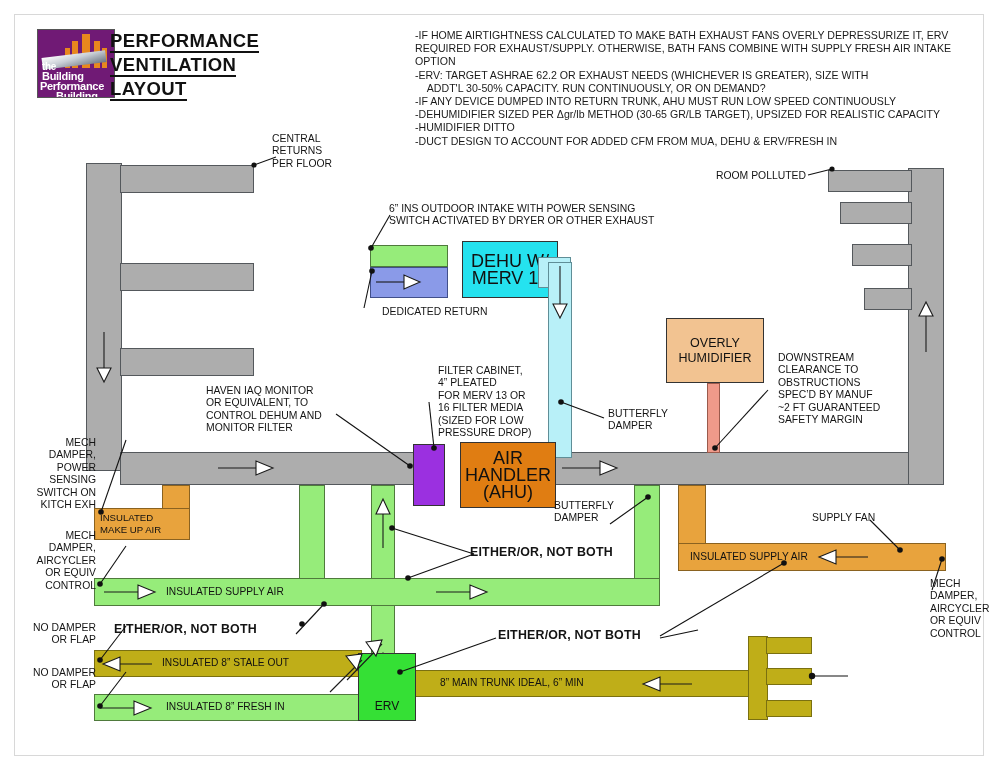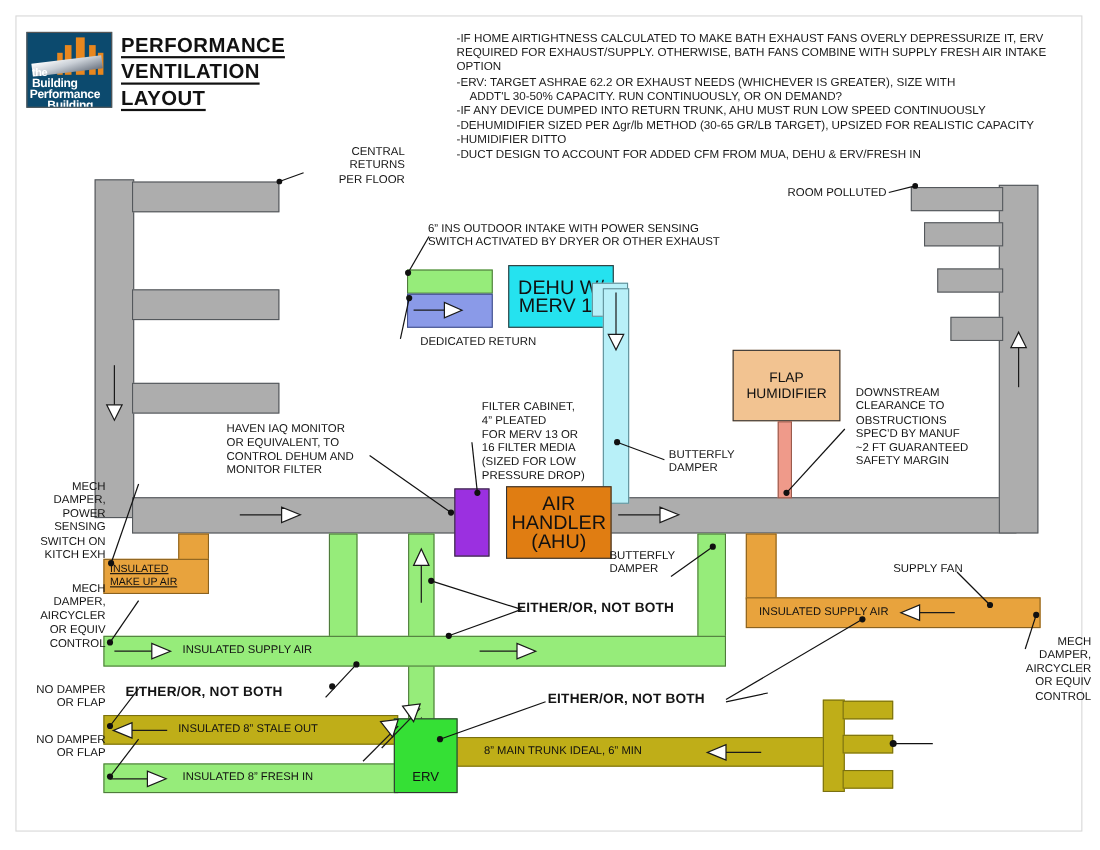--- a/index.html
+++ b/index.html
@@ -2,21 +2,21 @@
 <html><head>
 <meta charset="utf-8">
 <title>Performance Ventilation Layout</title>
 <style>
   html,body{margin:0;padding:0;background:#ffffff;}
   body{font-family:"Liberation Sans","DejaVu Sans",sans-serif;}
   #page{position:relative;width:1000px;height:773px;background:#ffffff;overflow:hidden;}
   #frame{position:absolute;left:14px;top:14px;width:970px;height:742px;border:1px solid #d8d8d8;box-sizing:border-box;}
 
   
-  #logo{position:absolute;left:24px;top:29px;width:78px;height:69px;background:#0c4a6e;border:1px solid #555;box-sizing:border-box;overflow:hidden;}
+  #logo{position:absolute;left:37px;top:29px;width:78px;height:69px;background:#701a75;border:1px solid #555;box-sizing:border-box;overflow:hidden;}
   #logo .bldg{position:absolute;left:26px;top:4px;width:44px;height:34px;}
   #logo .bar{position:absolute;background:#e8871e;}
   #logo .swoosh{position:absolute;left:4px;top:24px;width:64px;height:12px;background:linear-gradient(170deg,#ffffff 0%,#c9cfd6 45%,#6a7380 100%);transform:rotate(-7deg);}
   #logo .ltxt{position:absolute;color:#ffffff;font-weight:bold;line-height:1;letter-spacing:-0.3px;white-space:nowrap;}
 
   #title{position:absolute;left:110px;top:30px;width:300px;font-size:18.5px;font-weight:bold;line-height:21px;letter-spacing:.4px;color:#111;}
   #title div{border-bottom:2.5px solid #111;display:inline-block;padding-bottom:0px;margin-bottom:1px;}
 
   #notes{position:absolute;left:415px;top:29px;width:560px;font-size:10.6px;line-height:13.2px;color:#1a1a1a;white-space:pre-wrap;}
 
@@ -33,21 +33,21 @@
   .blue{background:#8a9ae8;border-color:#414f8a;}
   .purple{background:#9b30e0;border-color:#5d1c87;}
   .tan{background:#f2c391;border-color:#8a6a44;}
   .salmon{background:#ef9a8a;border-color:#9a5a4c;}
 
   .box{position:absolute;box-sizing:border-box;display:flex;align-items:center;justify-content:center;text-align:center;font-size:12.5px;line-height:15px;color:#111;border:1px solid #333;}
   .box.big{font-size:18px;line-height:17px;margin-left:20px;}
 
   .lbl{position:absolute;font-size:10.4px;line-height:12.4px;color:#141414;white-space:pre;}
   .lbl.r{text-align:right;}
-  .lbl.c{text-align:right;}
+  .lbl.c{text-align:left;}
   .lbl.bold{font-weight:bold;font-size:12.4px;letter-spacing:.2px;}
   .dlabel{position:absolute;font-size:10.6px;color:#111;white-space:nowrap;}
 
   .lead{position:absolute;overflow:visible;pointer-events:none;}
   .lead line{stroke:#111;stroke-width:1.1;}
   .lead circle{fill:#111;}
 
   .arrow{position:absolute;overflow:visible;pointer-events:none;}
   .arrow line{stroke:#1a1a1a;stroke-width:1.1;}
   .arrow polygon{fill:#ffffff;stroke:#1a1a1a;stroke-width:1.1;}
@@ -138,27 +138,27 @@
   <svg class="arrow" style="left:548px;top:266px;width:30px;height:64px;">
     <line x1="12" y1="0" x2="12" y2="40"></line>
       <polygon points="5,38 19,38 12,52"></polygon>
   </svg>
 
   <div class="box purple" style="left:413px;top:444px;width:32px;height:62px;"></div>
   <div class="box orange2 big" style="left:440px;top:442px;width:96px;height:66px;white-space:pre-line;color:#111;">AIR
 HANDLER
 (AHU)</div>
 
-  <div class="box tan" style="left:666px;top:318px;width:98px;height:65px;white-space:pre-line;">FLAP
+  <div class="box tan" style="left:666px;top:318px;width:98px;height:65px;white-space:pre-line;">OVERLY
 HUMIDIFIER</div>
   <div class="duct salmon" style="left:707px;top:383px;width:13px;height:70px;"></div>
 
   <div class="duct orange" style="left:162px;top:485px;width:28px;height:26px;"></div>
   <div class="duct orange" style="left:94px;top:508px;width:96px;height:32px;"></div>
-  <div class="dlabel" style="left:100px;top:512px;font-size:9.6px;line-height:11.6px;white-space:pre;text-decoration:underline;">INSULATED
+  <div class="dlabel" style="left:100px;top:512px;font-size:9.6px;line-height:11.6px;white-space:pre;">INSULATED
 MAKE UP AIR</div>
 
   <div class="duct lgreen" style="left:299px;top:485px;width:26px;height:100px;"></div>
   <div class="duct lgreen" style="left:371px;top:485px;width:24px;height:230px;"></div>
   <div class="duct lgreen" style="left:634px;top:485px;width:26px;height:100px;"></div>
   <div class="duct lgreen" style="left:94px;top:578px;width:566px;height:28px;"></div>
   <div class="dlabel" style="left:166px;top:586px;font-size:10.2px;">INSULATED SUPPLY AIR</div>
   <svg class="arrow" style="left:104px;top:584px;width:72px;height:18px;">
     <line x1="0" y1="8" x2="36" y2="8"></line>
       <polygon points="34,1 34,15 51,8"></polygon>

